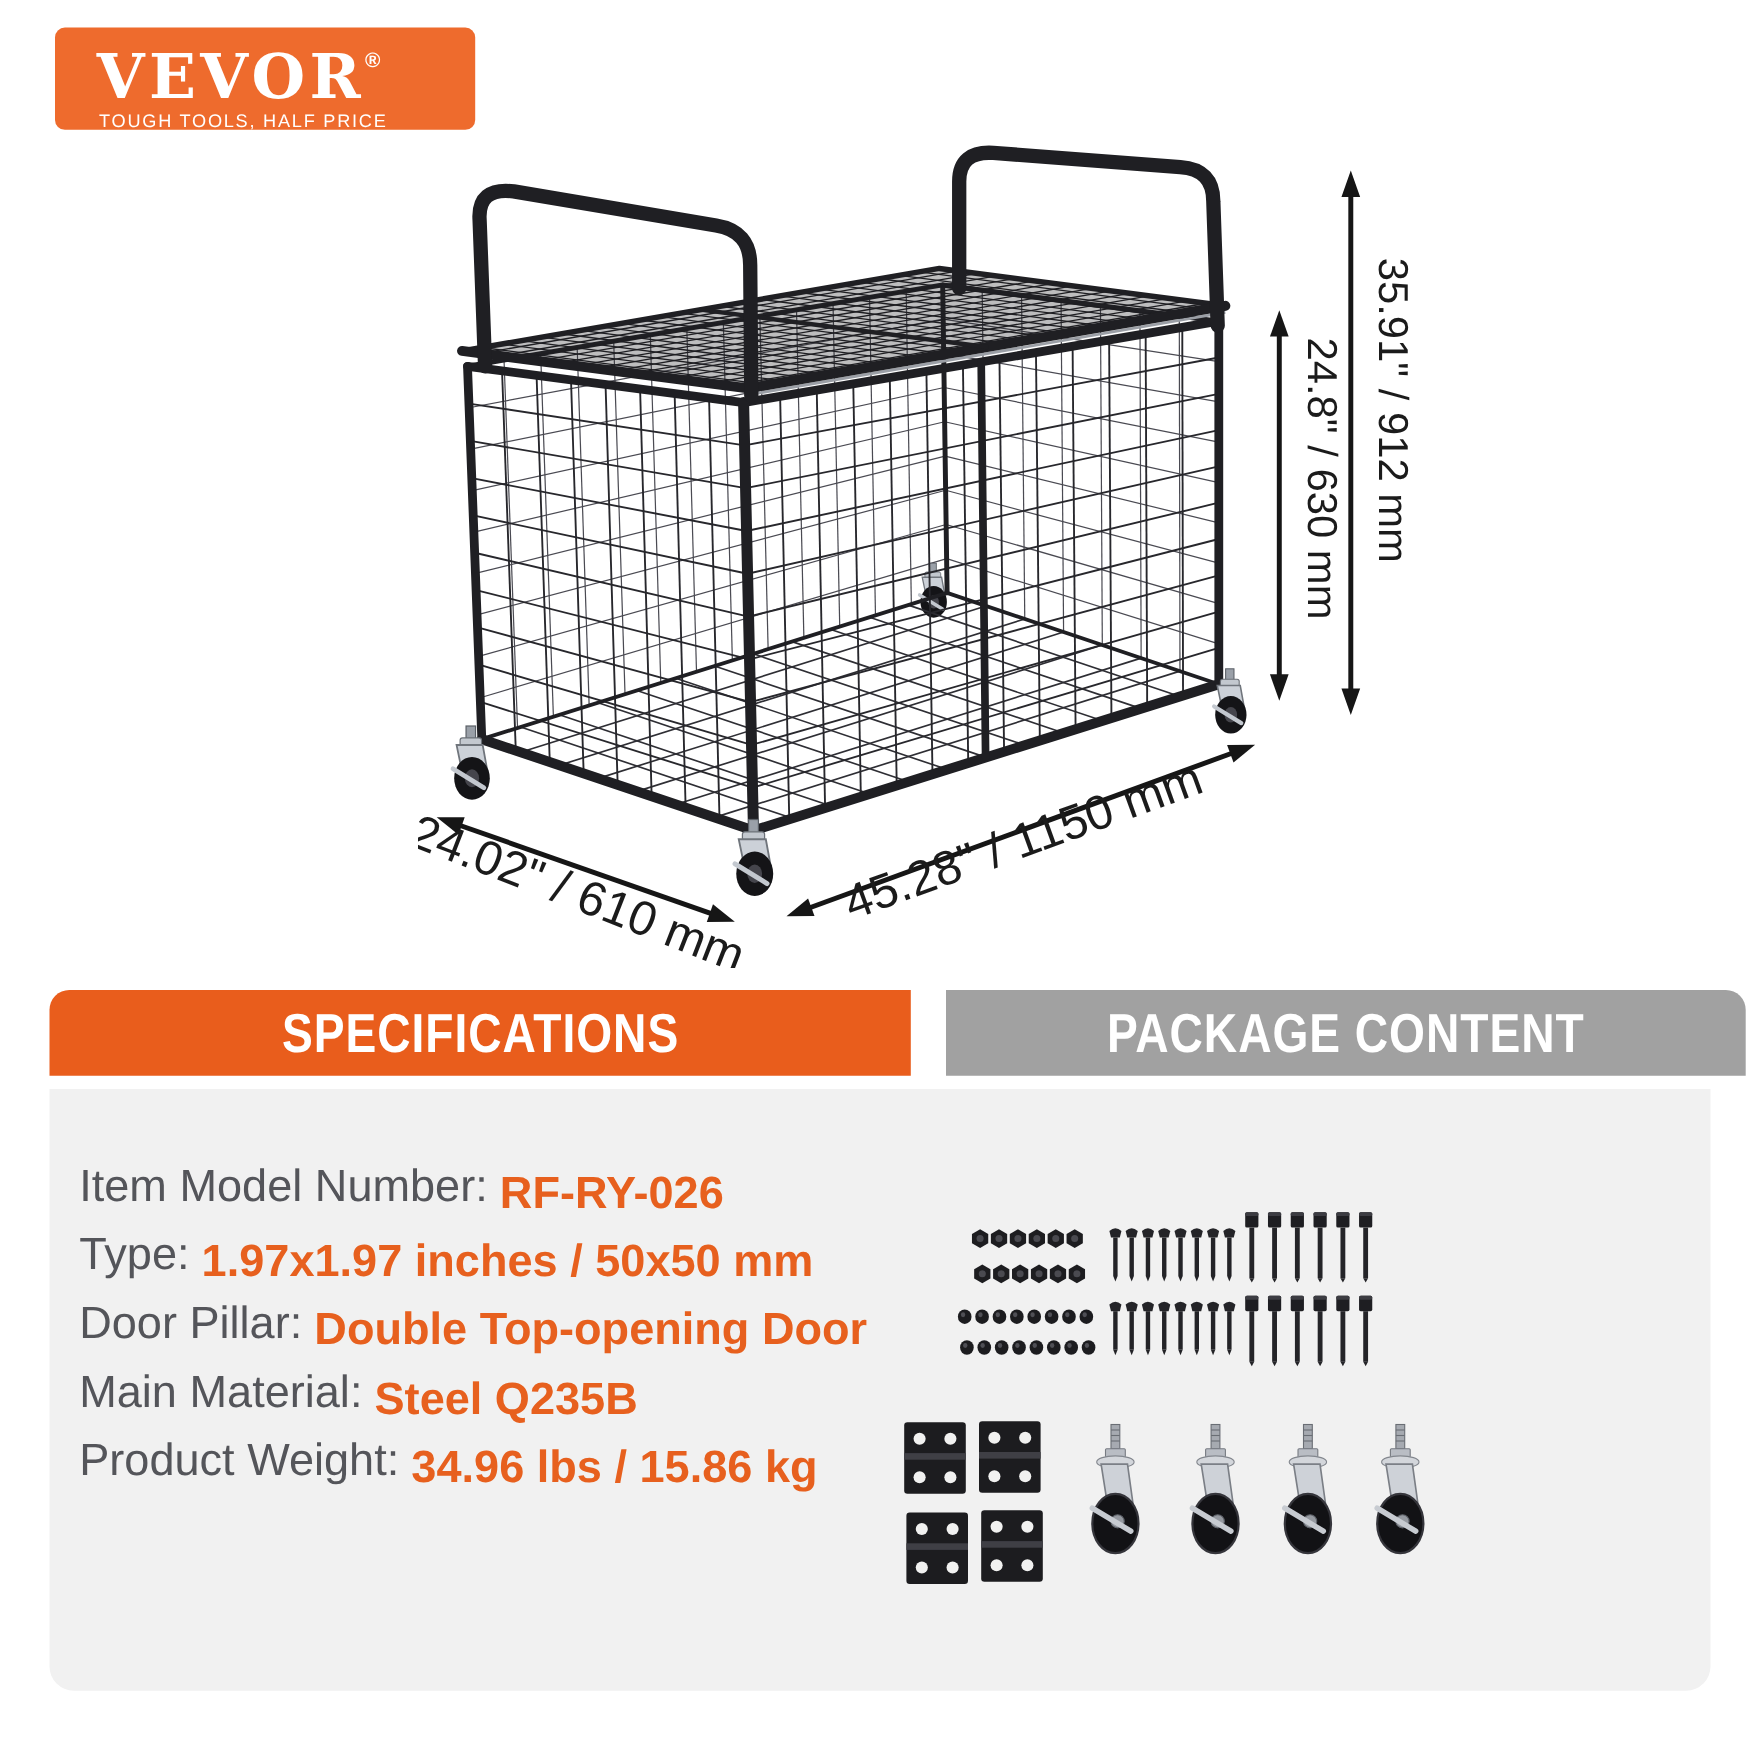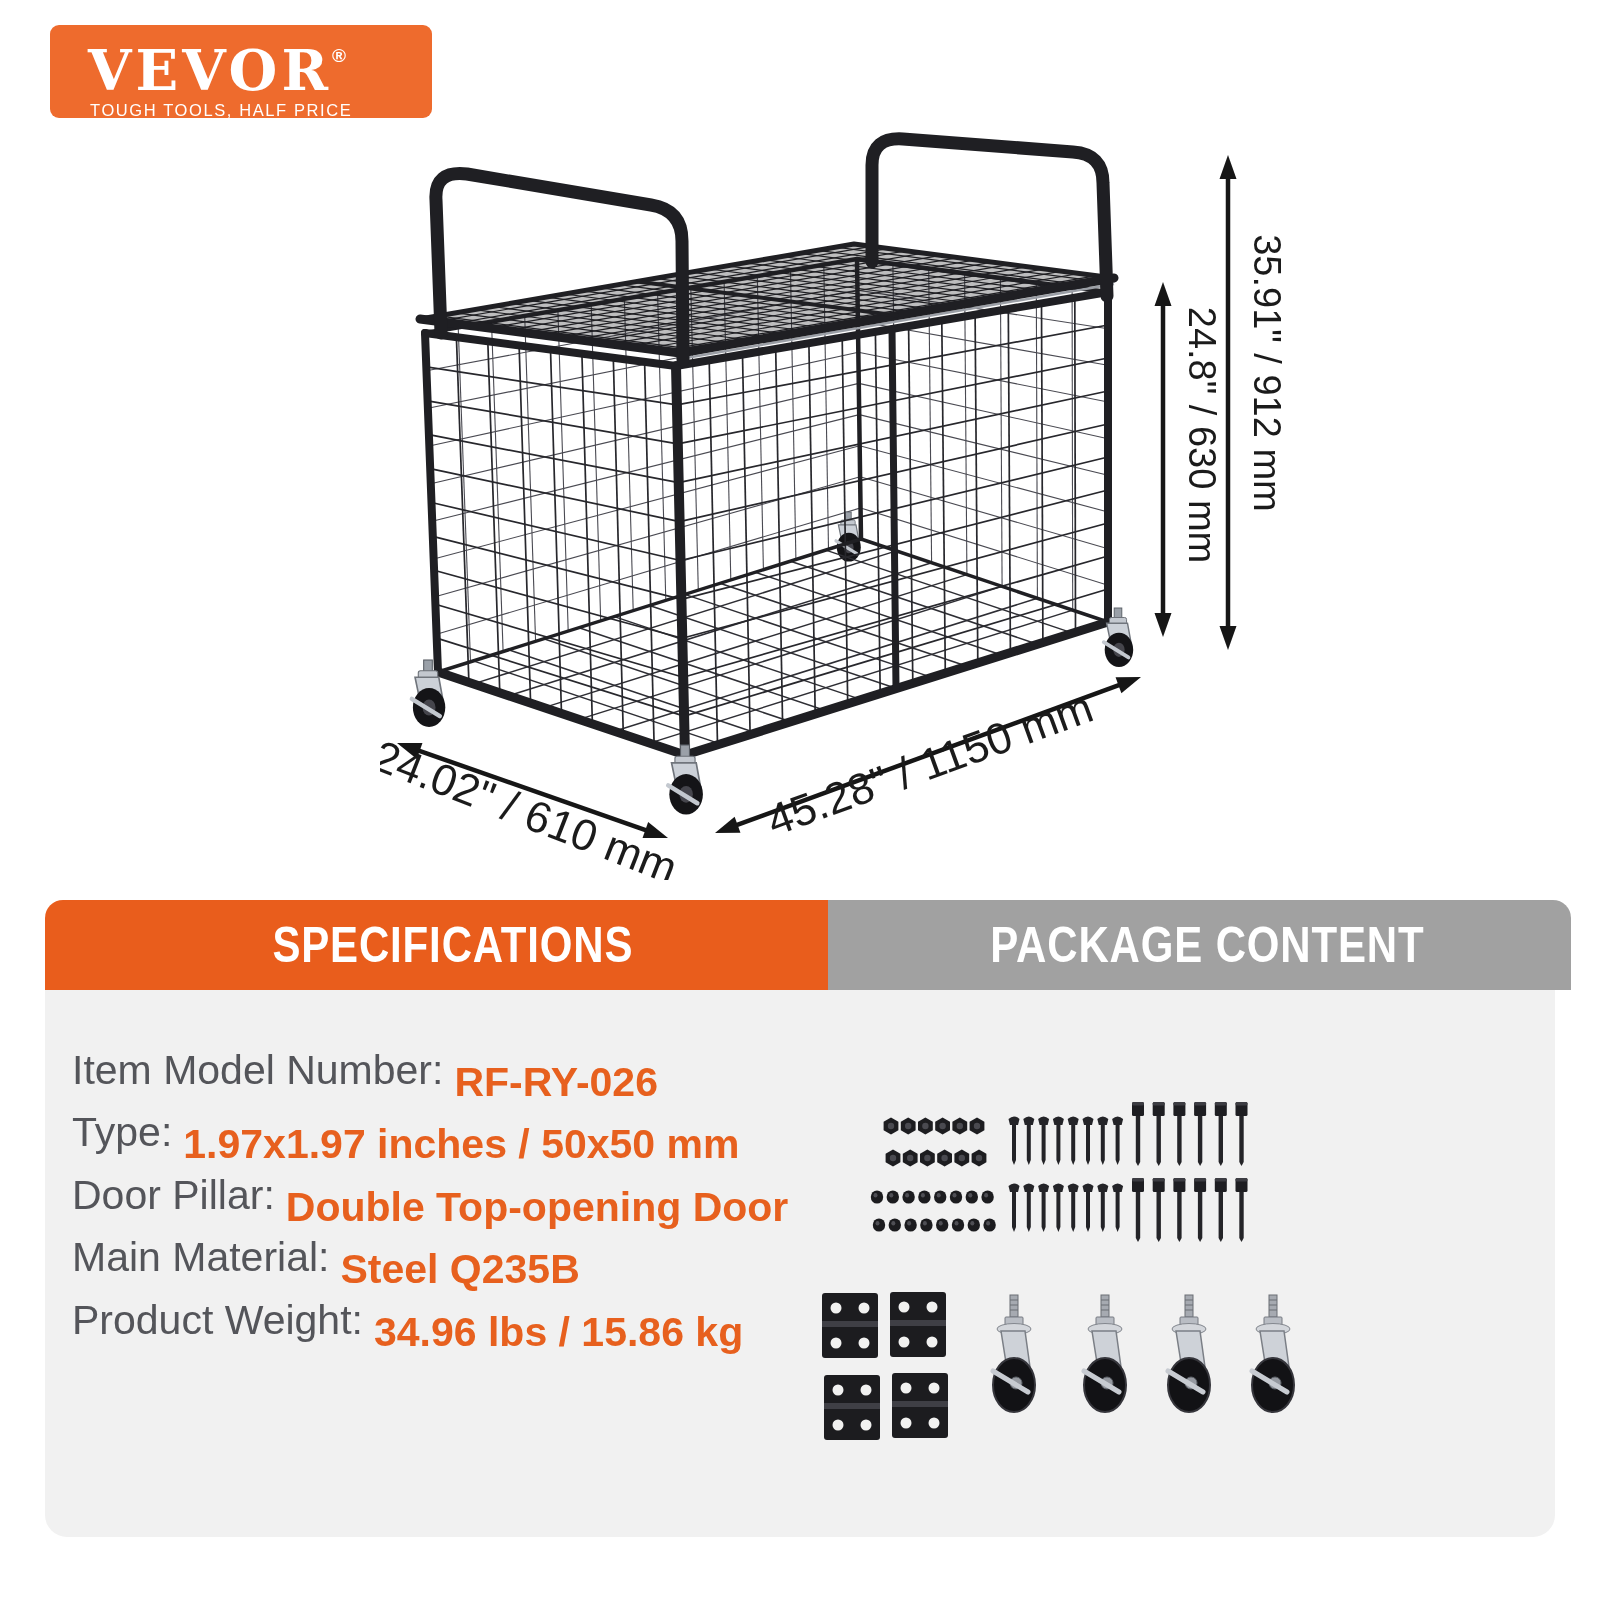--- a/index.html
+++ b/index.html
@@ -10,34 +10,34 @@
   .logo{position:absolute;left:50px;top:25px;width:382px;height:93px;
         background:#EE6B2D;border-radius:9px;color:#fff;}
   .logo .brand{position:absolute;left:38px;top:-2px;
         font-family:"DejaVu Serif", serif;font-weight:bold;font-size:56px;
         letter-spacing:4px;line-height:66px;}
   .logo .reg{font-size:19px;vertical-align:28px;letter-spacing:0;font-family:"Liberation Sans",sans-serif;}
   .logo .tagline{position:absolute;left:40px;top:76px;
         font-weight:normal;font-size:16.5px;letter-spacing:1.6px;}
 
   
-  .hdr{position:absolute;top:900px;height:90px;display:flex;
-       align-items:center;justify-content:center;color:#fff;padding-left:16px;}
+  .hdr{position:absolute;top:900px;height:78px;display:flex;
+       align-items:center;justify-content:center;color:#fff;}
   .hdr-spec{left:45px;width:783px;background:#E95D1C;border-radius:18px 0 0 0;}
-  .hdr-pkg{left:828px;width:727px;background:#A1A1A1;border-radius:0 18px 0 0;}
+  .hdr-pkg{left:860px;width:727px;background:#A1A1A1;border-radius:0 18px 0 0;}
   .hdr span{font-size:50px;font-weight:bold;letter-spacing:1px;
        transform:scaleX(0.84);white-space:nowrap;}
 
   
   .panel{position:absolute;left:45px;top:990px;width:1510px;height:547px;
          background:#F1F1F1;border-radius:0 0 22px 22px;}
 
   
   .specs{position:absolute;left:72px;top:1047px;width:750px;}
-  .spec-row{height:62.4px;display:flex;align-items:flex-start;
+  .spec-row{height:62.4px;display:flex;align-items:center;
             font-size:41px;white-space:nowrap;}
   .spec-row .lab{color:#54555A;}
   .spec-row .val{color:#E7601E;font-weight:bold;margin-left:11px;margin-top:12px;}
 
   
   #cart{position:absolute;left:380px;top:110px;width:940px;height:770px;}
   #mesh-back line,#mesh-farend line{stroke:#4a4a52;stroke-width:1.1;}
   #mesh-bottom line{stroke:#2e2e34;stroke-width:1.5;}
   #mesh-right line,#mesh-left line{stroke:#27272c;stroke-width:1.7;}
   #mesh-lid line{stroke:#1e1e22;stroke-width:1.2;}

